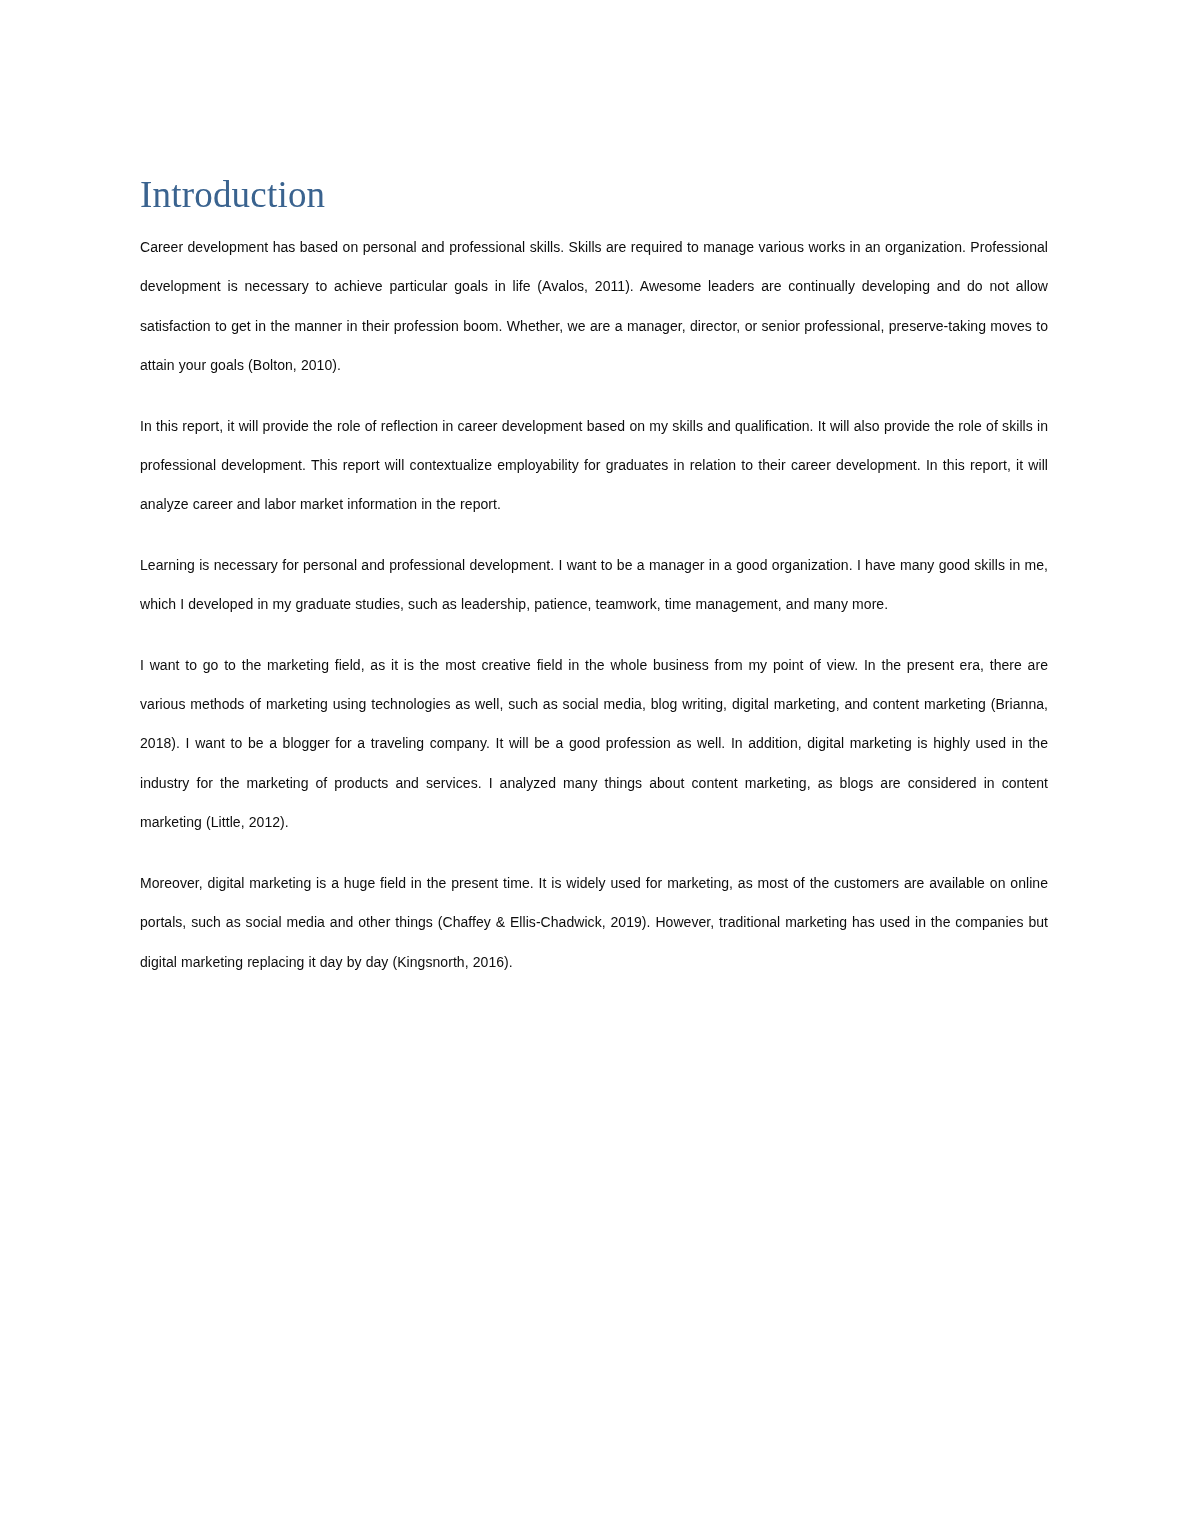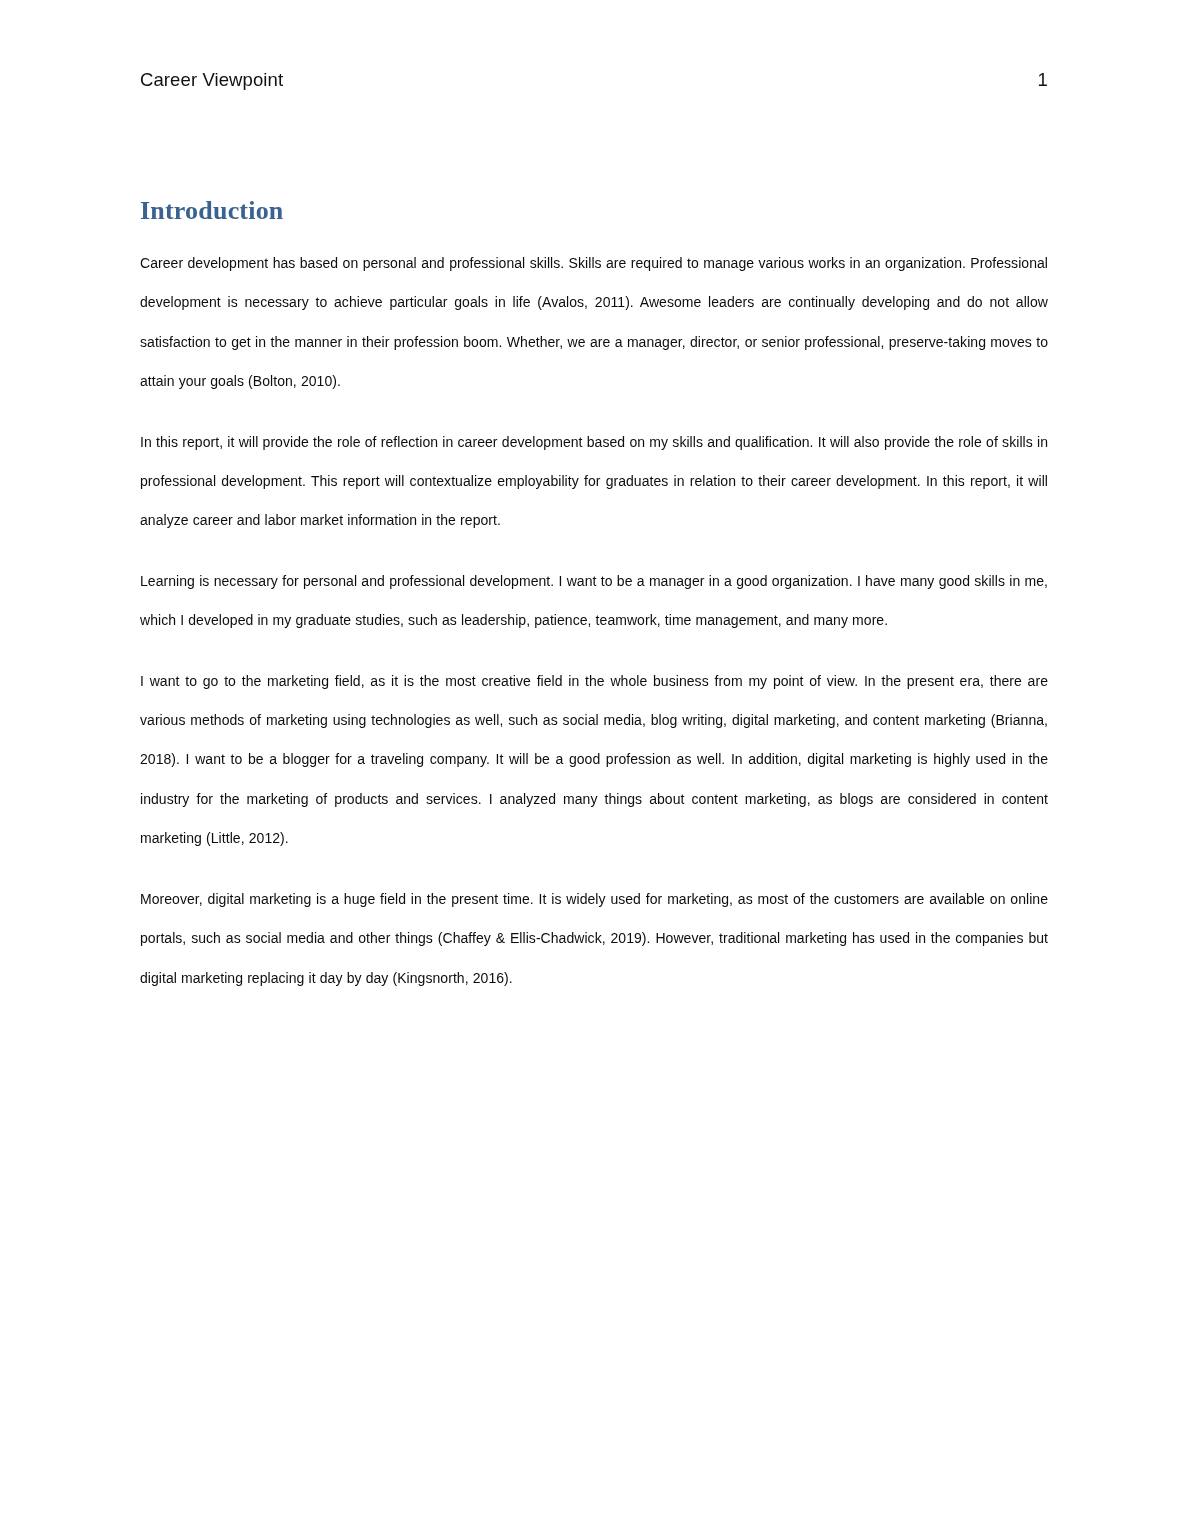--- a/index.html
+++ b/index.html
@@ -49,25 +49,25 @@
   
   .doc-body {
     position: absolute;
     left: 140px;
     top: 176px;
     width: 908px;
   }
 
   h2.section-heading {
     font-family: "Liberation Serif", serif;
-    font-weight: bold;
-    font-size: 26px;
+    font-weight: normal;
+    font-size: 37px;
     line-height: 38px;
     color: #3a638f;
-    margin: 16px 0 14px 0;
+    margin: 0 0 14px 0;
     letter-spacing: 0.2px;
   }
   h2.section-heading.second {
     margin-top: 62px;
     margin-bottom: 12px;
   }
 
   p.body-paragraph {
     font-family: "Liberation Sans", sans-serif;
     font-size: 14px;
@@ -84,24 +84,20 @@
   }
   p.body-paragraph.no-justify-last {
     text-align-last: left;
   }
 </style>
 </head>
 <body>
 
 <div class="page">
 
-  <div class="running-header">
-    <span class="header-title">Career Viewpoint</span>
-    <span class="header-page-number">1</span>
-  </div>
 
   <div class="doc-body">
 
     <h2 class="section-heading">Introduction</h2>
 
     <p class="body-paragraph no-justify-last">Career development has based on personal and professional skills. Skills are required to manage various works in an organization. Professional development is necessary to achieve particular goals in life (Avalos, 2011). Awesome leaders are continually developing and do not allow satisfaction to get in the manner in their profession boom. Whether, we are a manager, director, or senior professional, preserve-taking moves to attain your goals (Bolton, 2010).</p>
 
 
     <p class="body-paragraph no-justify-last">In this report, it will provide the role of reflection in career development based on my skills and qualification. It will also provide the role of skills in professional development. This report will contextualize employability for graduates in relation to their career development. In this report, it will analyze career and labor market information in the report.</p>
 

